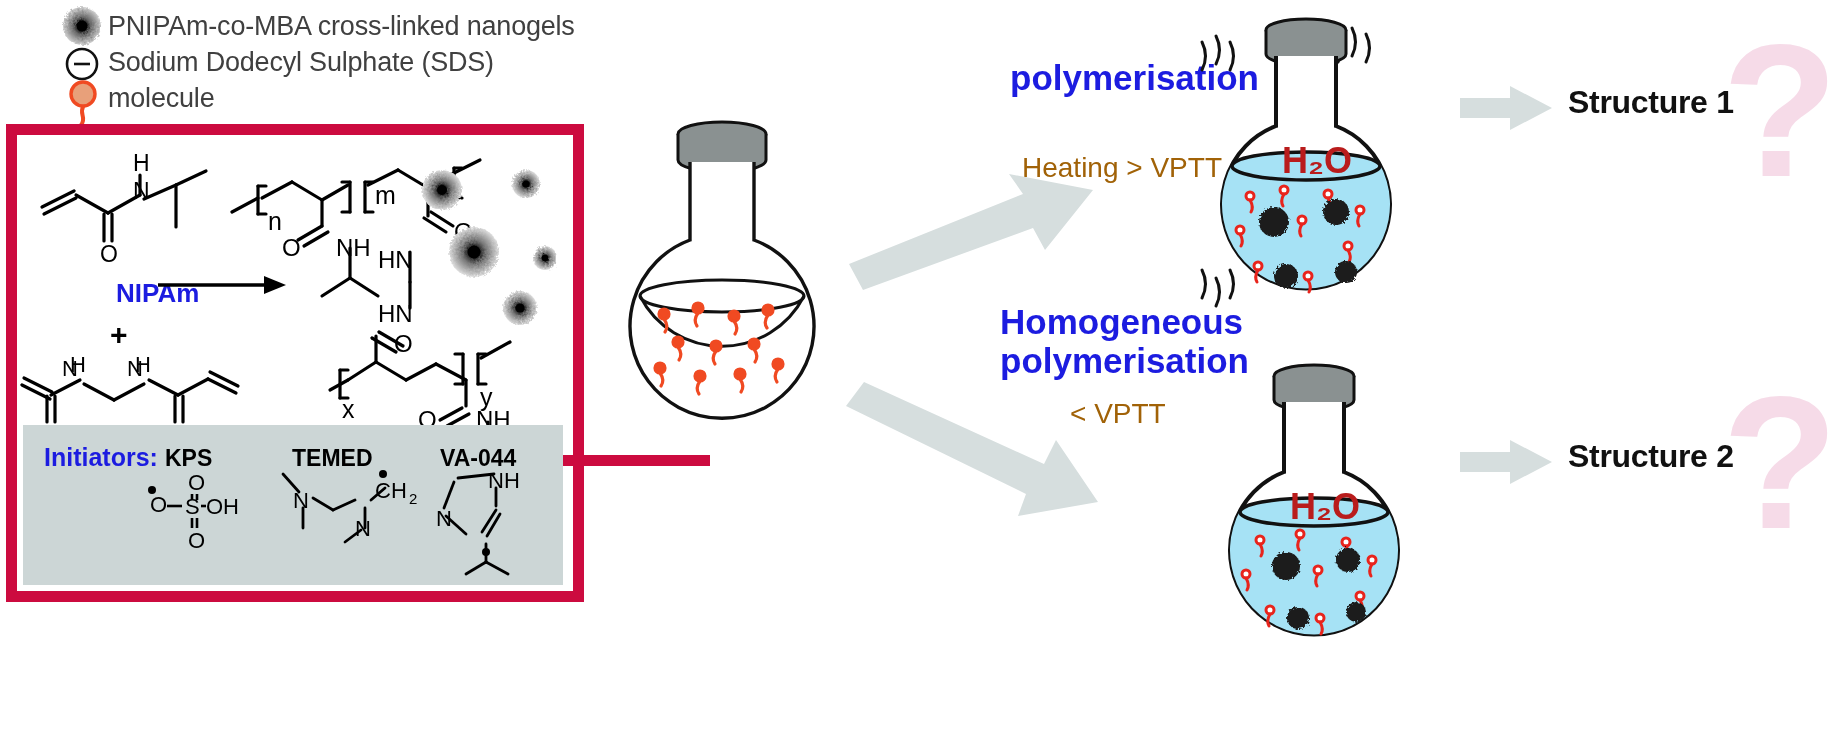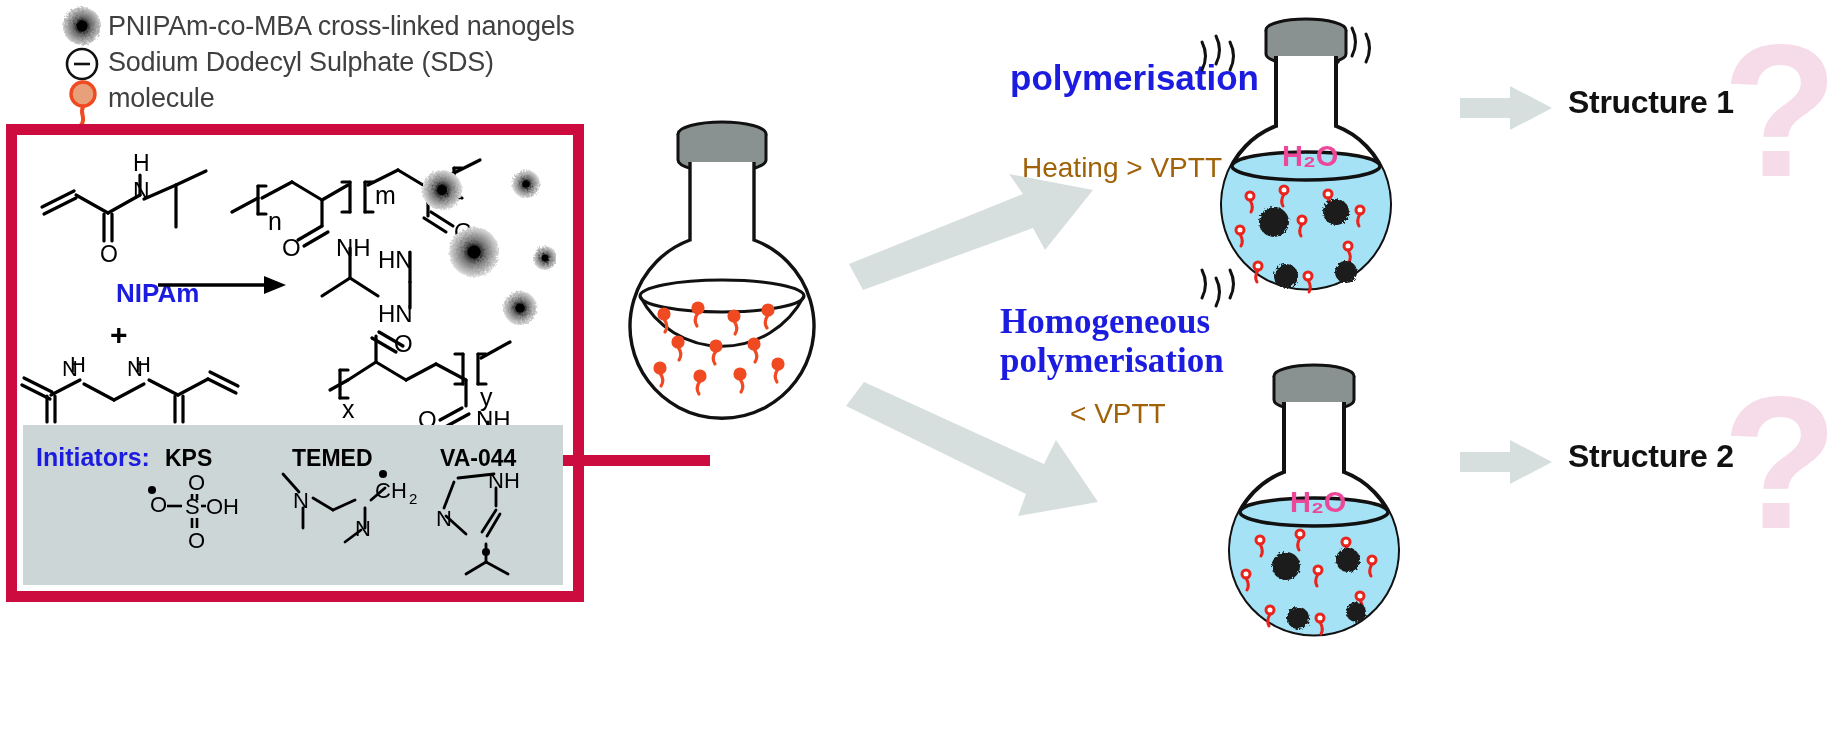--- a/index.html
+++ b/index.html
@@ -7,32 +7,32 @@
        font-family:"Liberation Sans", sans-serif;color:#000;}
   .abs{position:absolute;}
   .legend-text{font-size:27px;color:#404040;line-height:1.28;letter-spacing:-0.2px;}
   #legend{left:108px;top:4px;width:620px;}
   
   #redbox{left:6px;top:124px;width:578px;height:478px;border:11px solid #cc0b3f;
           box-sizing:border-box;background:#fff;}
   #connector{left:560px;top:455px;width:150px;height:11px;background:#cc0b3f;}
   
   #initpanel{left:23px;top:425px;width:540px;height:160px;background:#ccd6d6;}
-  .init-title{font-size:25px;font-weight:bold;color:#1c1ce0;}
+  .init-title{font-size:25px;font-weight:bold;color:#1c1ce0;margin-left:8px;}
   .init-name{font-size:23px;font-weight:bold;color:#000;}
   
   .cmp{font-size:26px;font-weight:bold;color:#1c1ce0;}
   .plus{font-size:30px;font-weight:bold;color:#000;}
   
   .path-title{font-size:35px;font-weight:bold;color:#1c1ce0;line-height:1.12;}
   .path-sub{font-size:28px;color:#a16207;}
   .struct-label{font-size:32px;font-weight:bold;color:#111;letter-spacing:-0.3px;}
   .qmark{font-size:190px;font-weight:bold;color:#f6dbe8;line-height:0.85;
          font-family:"Liberation Sans", sans-serif;}
-  .h2o{font-size:29px;font-weight:bold;color:#ec4899;}
+  .h2o{font-size:36px;font-weight:bold;color:#b91c1c;}
   svg{display:block;overflow:visible;}
 </style>
 </head>
 <body>
 
 <div class="abs" id="legend">
   <div class="legend-text" style="position:absolute;left:0;top:5px;">
     <span>PNIPAm-co-MBA cross-linked nanogels</span>
   </div>
   <div class="legend-text" style="position:absolute;left:0;top:41px;">
@@ -415,21 +415,21 @@
   </g>
 </svg>
 <div class="abs h2o" style="left:1282px;top:140px;">H₂O</div>
 
 <svg class="abs" style="left:1460px;top:86px;" width="92" height="44">
   <polygon points="0,12 50,12 50,0 92,22 50,44 50,32 0,32" fill="#d6dede"></polygon>
 </svg>
 <div class="abs qmark" style="left:1722px;top:30px;">?</div>
 <div class="abs struct-label" style="left:1568px;top:84px;">Structure 1</div>
 
-<div class="abs path-title" style="left:1000px;top:302px;width:330px;font-family:Liberation Serif, serif;">
+<div class="abs path-title" style="left:1000px;top:302px;width:330px;">
   <div>Homogeneous</div>
   <div>polymerisation</div>
 </div>
 <div class="abs path-sub" style="left:1070px;top:398px;">&lt; VPTT</div>
 
 <svg class="abs" style="left:840px;top:376px;" width="280" height="130">
   <polygon points="6,8 186,96 178,118 258,104 216,42 204,66 24,-16" fill="#d6dede" transform="translate(0,22)"></polygon>
 </svg>
 
 <svg class="abs" style="left:1196px;top:360px;" width="230" height="290">

